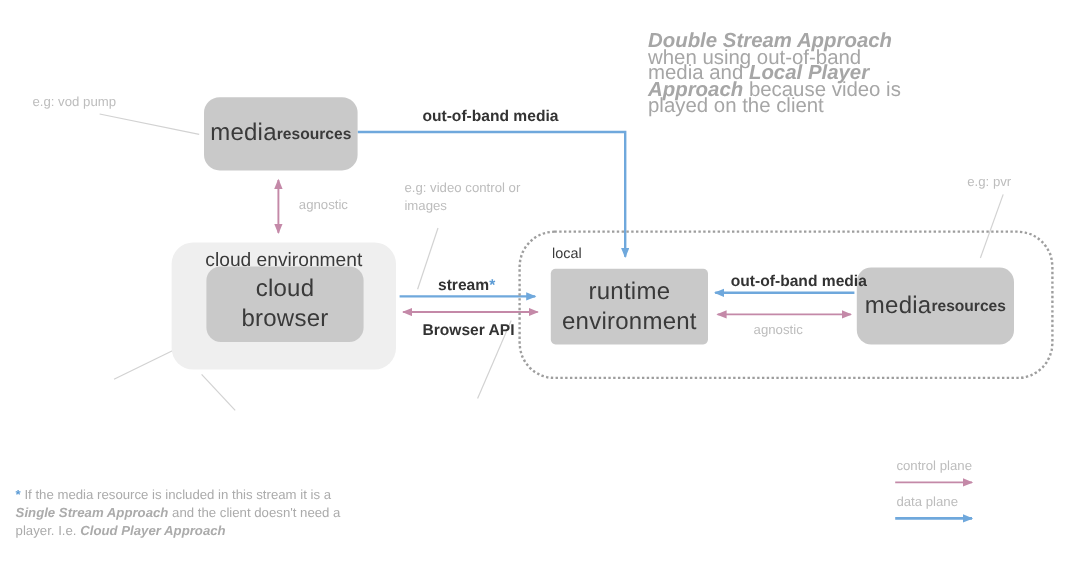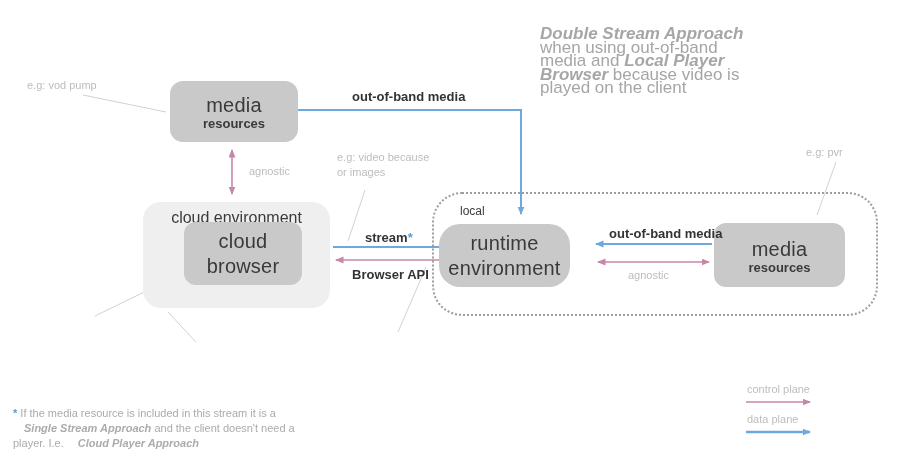--- a/index.html
+++ b/index.html
@@ -12,21 +12,21 @@
     background: #ffffff;
     overflow: hidden;
   }
   svg.layer { position: absolute; left: 0; top: 0; width: 900px; height: 472px; pointer-events: none; }
 
   .node {
     position: absolute;
     background: #c9c9c9;
     border-radius: 13px;
     display: flex;
-    flex-direction: column;
+    flex-direction: row;
     align-items: center;
     justify-content: center;
     text-align: center;
     color: #3a3a3a;
   }
   .node .title { font-size: 20px; line-height: 25px; letter-spacing: 0.2px; }
   .node .subtitle { font-size: 13px; font-weight: 700; line-height: 12px; }
 
   .container-box {
     position: absolute;
@@ -79,21 +79,21 @@
   }
   .note .bi { font-weight: 700; font-style: italic; }
 
   .footnote {
     position: absolute;
     font-size: 11px;
     color: #ababab;
     line-height: 15px;
     white-space: nowrap;
   }
-  .footnote .bi { font-weight: 700; font-style: italic; margin-left: 11px; }
+  .footnote .bi { font-weight: 700; font-style: italic; }
 
   .legend-label {
     position: absolute;
     font-size: 11px;
     color: #bdbdbd;
     white-space: nowrap;
     text-align: center;
   }
 </style>
 </head>
@@ -136,25 +136,25 @@
 
   <div class="dotted-box" style="left:432px; top:192px; width:446px; height:124px;">
     <div class="corner-label">local</div>
   </div>
 
   <div class="node" style="left:170px; top:81px; width:128px; height:61px;">
     <div class="title">media</div>
     <div class="subtitle">resources</div>
   </div>
 
-  <div class="node" style="left:184px; top:222px; width:118px; height:63px; border-radius:12px;">
+  <div class="node" style="left:172px; top:222px; width:131px; height:63px; border-radius:12px;">
     <div class="title" style="width:110px;">cloud browser</div>
   </div>
 
-  <div class="node" style="left:439px; top:224px; width:131px; height:63px; border-radius:21px;">
+  <div class="node" style="left:459px; top:224px; width:131px; height:63px; border-radius:4px;">
     <div class="title" style="width:120px;">runtime environment</div>
   </div>
 
   <div class="node" style="left:714px; top:223px; width:131px; height:64px; border-radius:12px;">
     <div class="title">media</div>
     <div class="subtitle">resources</div>
   </div>
 
   <div class="edge-label" style="left:352px; top:89px;">out-of-band media</div>
 
@@ -163,35 +163,35 @@
   <div class="edge-label" style="left:365px; top:230px;"><span>stream</span><span class="asterisk">*</span></div>
 
   <div class="edge-label" style="left:352px; top:267px;text-align:right;">Browser API</div>
 
   <div class="edge-label" style="left:609px; top:226px;">out-of-band media</div>
 
   <div class="annotation" style="left:628px; top:268px;">agnostic</div>
 
   <div class="annotation" style="left:27px; top:78px;">e.g: vod pump</div>
 
-  <div class="annotation" style="left:337px; top:150px; width:102px;">e.g: video because or images</div>
+  <div class="annotation" style="left:337px; top:150px; width:102px;">e.g: video control or images</div>
 
 
 
 
   <div class="annotation" style="left:806px; top:145px;">e.g: pvr</div>
 
   <div class="legend-label" style="left:747px; top:383px;">control plane</div>
   <div class="legend-label" style="left:747px; top:413px;">data plane</div>
 
   <div class="note" style="left:540px; top:27px;">
     <span class="bi">Double Stream Approach</span><br>
     <span>when using out-of-band</span><br>
     <span>media and </span><span class="bi">Local Player</span><br>
-    <span class="bi">Browser</span><span> because video is</span><br>
+    <span class="bi">Approach</span><span> because video is</span><br>
     <span>played on the client</span>
   </div>
 
   <div class="footnote" style="left:13px; top:406px;">
     <span class="asterisk">*</span><span> If the media resource is included in this stream it is a</span><br>
     <span class="bi">Single Stream Approach</span><span> and the client doesn't need a</span><br>
     <span>player. I.e. </span><span class="bi">Cloud Player Approach</span>
   </div>
 
 </div>

